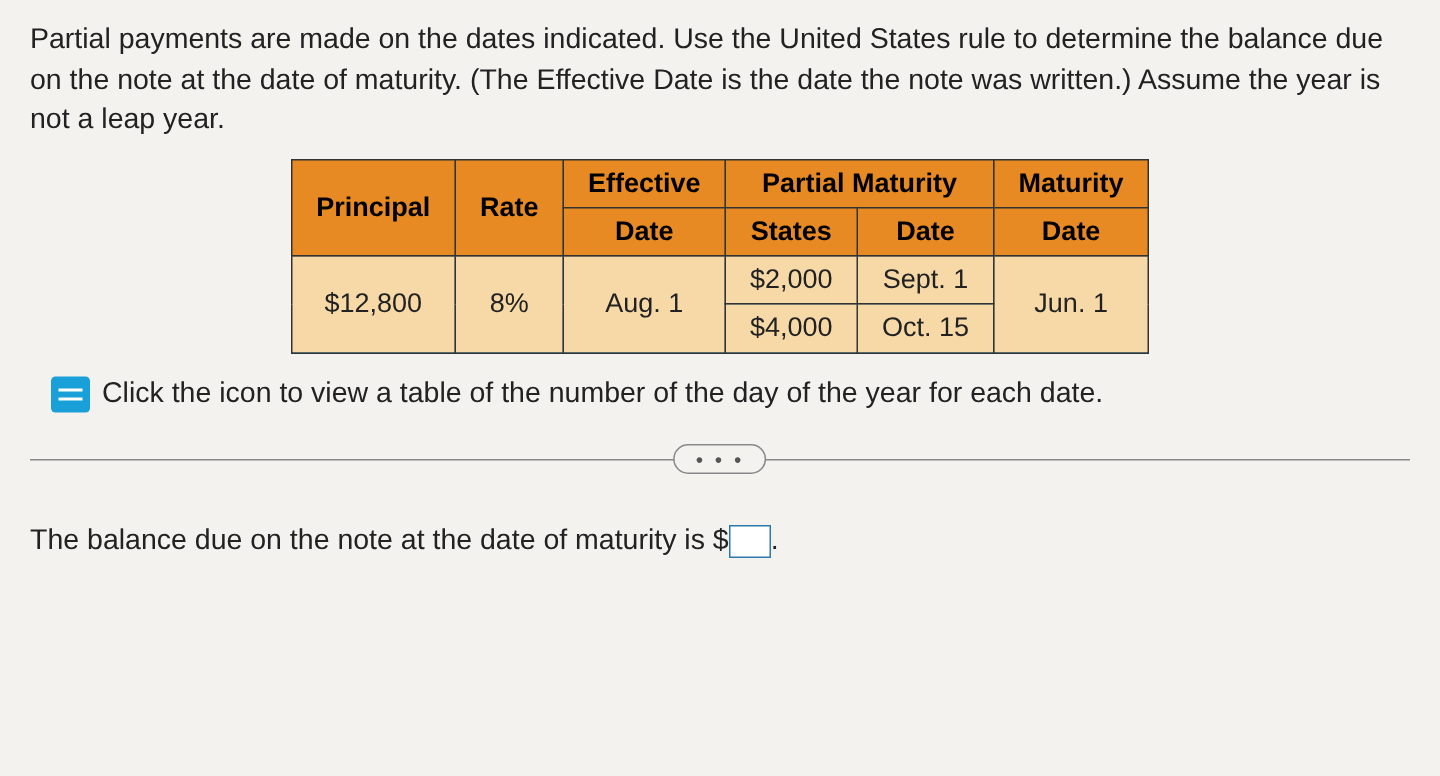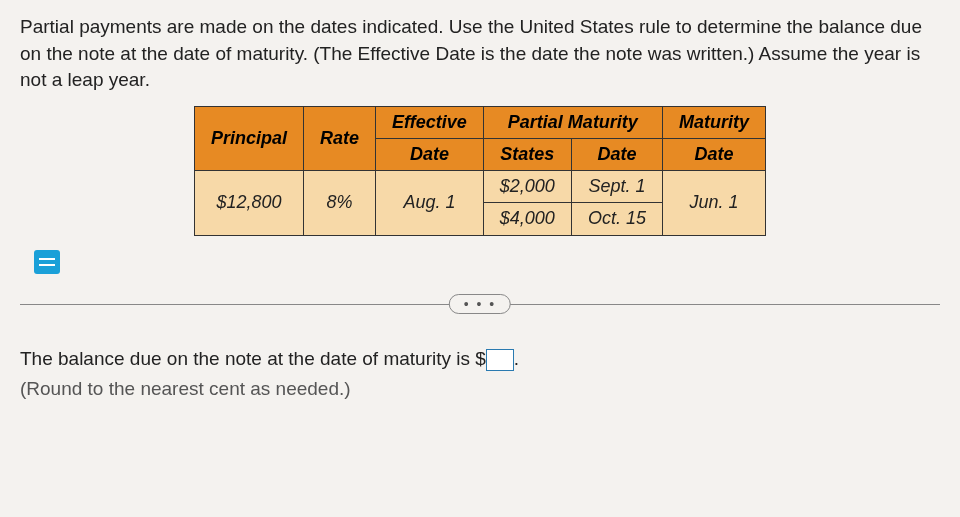--- a/index.html
+++ b/index.html
@@ -11,21 +11,20 @@
     height: 517px;
     padding: 14px 20px;
     font-size: 19px;
     line-height: 1.4;
   }
   .problem-text { margin-bottom: 12px; }
   .table-wrap { display: flex; justify-content: center; margin-bottom: 14px; }
   table {
     border-collapse: collapse;
     background: #0369a1;
-    font-style: italic;
   }
   th, td {
     border: 1px solid #333;
     padding: 3px 16px;
     text-align: center;
     font-size: 18px;
     white-space: nowrap;
   }
   th {
     background: #e78a23;
@@ -127,23 +126,23 @@
     <tr>
       <td>$4,000</td>
       <td>Oct. 15</td>
     </tr>
   </tbody>
     </table>
 </div>
 
 <div class="link-row">
   <span class="table-icon"></span>
+  <span>Click the icon to view a table of the number of the day of the year for each date.</span>
 </div>
 
 <div class="divider-row">
   <div class="divider-line"></div>
   <div class="divider-pill">• • •</div>
 </div>
 
 <div class="answer-block">
   <span>The balance due on the note at the date of maturity is $</span><span class="answer-input"></span><span>.</span>
-  <div class="hint">(Round to the nearest cent as needed.)</div>
 </div>
 
 </body></html>

